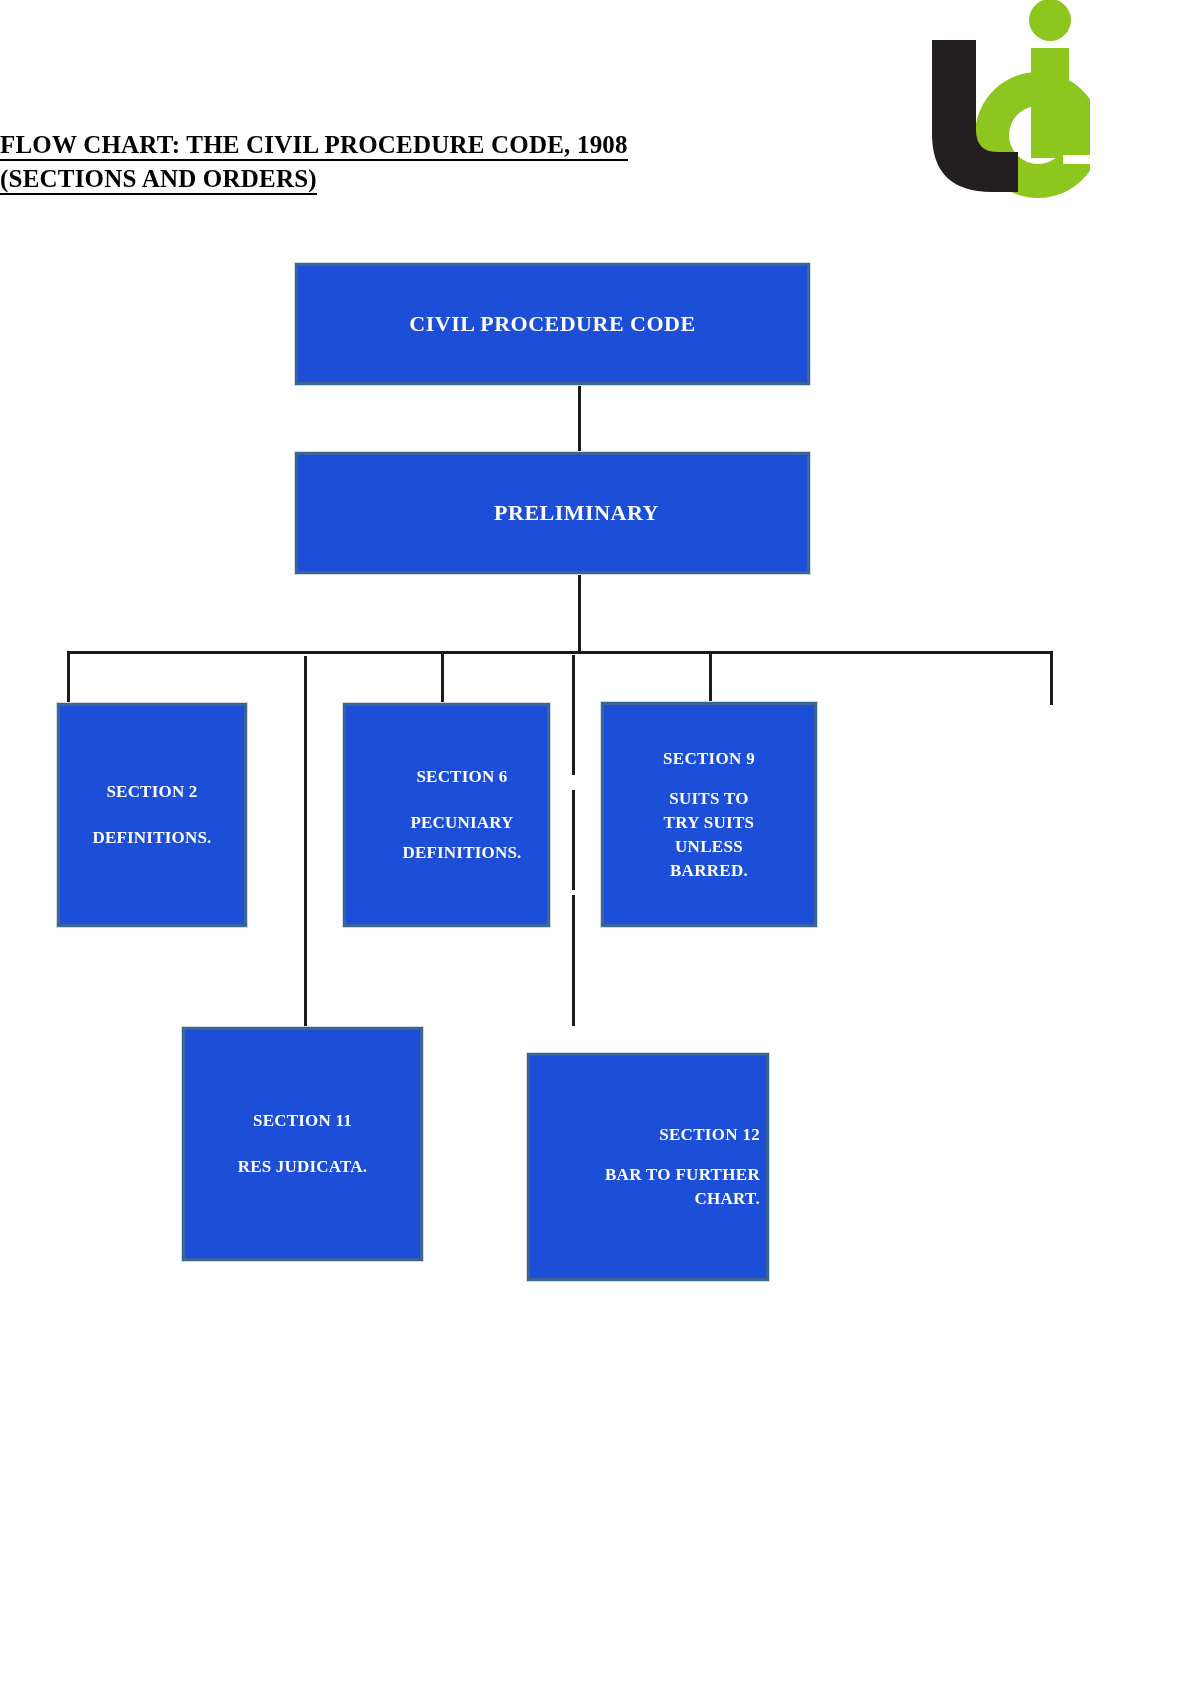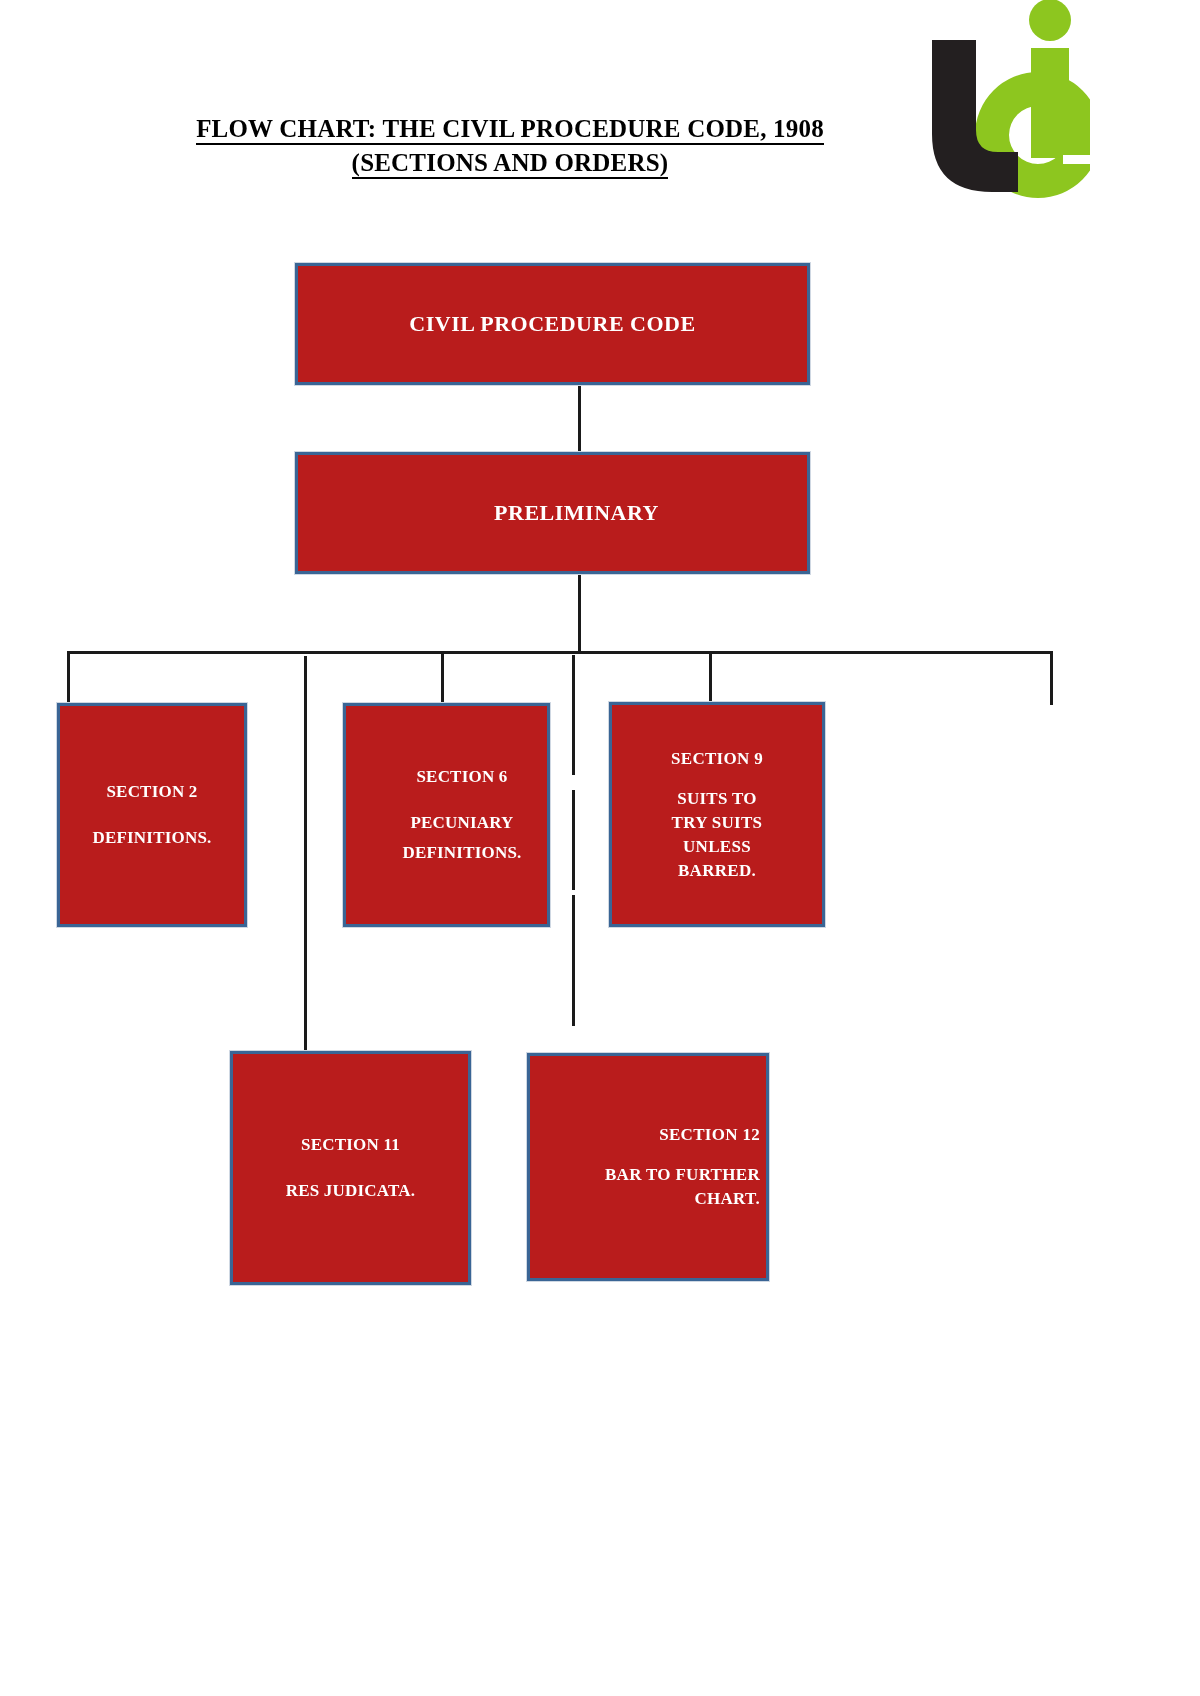--- a/index.html
+++ b/index.html
@@ -25,23 +25,23 @@
     left: 915px;
     top: 0px;
     width: 175px;
     height: 200px;
   }
 
   
   #title-block {
     position: absolute;
     left: 0;
-    top: 112px;
+    top: 128px;
     width: 1020px;
-    text-align: center;
+    text-align: left;
   }
   .title-line {
     display: block;
     font-family: "Liberation Serif", "DejaVu Serif", serif;
     font-size: 25px;
     font-weight: bold;
     color: #000000;
     letter-spacing: 0.2px;
     line-height: 34px;
     white-space: nowrap;
@@ -56,21 +56,21 @@
     position: absolute;
     background: #1a1a1a;
   }
   .v-line { width: 3px; }
   .h-line { height: 3px; }
 
   
   .node {
     position: absolute;
     box-sizing: border-box;
-    background: #b91c1c;
+    background: #1d4ed8;
     border: 3px solid #3a6595;
     box-shadow: 0 0 0 1px #cfd8e3;
     display: flex;
     flex-direction: column;
     align-items: center;
     justify-content: center;
     text-align: center;
     color: #ffffff;
     font-family: "Liberation Serif", "DejaVu Serif", serif;
     font-weight: bold;
@@ -145,30 +145,30 @@
     <span class="nline">SECTION 2</span>
     <span class="nline sp">DEFINITIONS.</span>
   </div>
 
   <div class="node node-sm" style="left:343px; top:703px; width:207px; height:224px;padding-left:31px;">
     <span class="nline">SECTION 6</span>
     <span class="nline sp">PECUNIARY</span>
     <span class="nline">DEFINITIONS.</span>
   </div>
 
-  <div class="node node-md" style="left:601px; top:702px; width:216px; height:225px;margin-left:8px;">
+  <div class="node node-md" style="left:601px; top:702px; width:216px; height:225px;">
     <span class="nline">SECTION 9</span>
     <span class="nline sp">SUITS TO</span>
     <span class="nline">TRY SUITS</span>
     <span class="nline">UNLESS</span>
     <span class="nline">BARRED.</span>
   </div>
 
 
-  <div class="node node-sm" style="left:182px; top:1051px; width:241px; height:234px;margin-left:48px;">
+  <div class="node node-sm" style="left:182px; top:1027px; width:241px; height:234px;">
     <span class="nline">SECTION 11</span>
     <span class="nline sp">RES JUDICATA.</span>
   </div>
 
   <div class="node node-md" style="left:527px; top:1053px; width:242px; height:228px;text-align:right;">
     <span class="nline">SECTION 12</span>
     <span class="nline sp">BAR TO FURTHER</span>
     <span class="nline">CHART.</span>
   </div>
 

